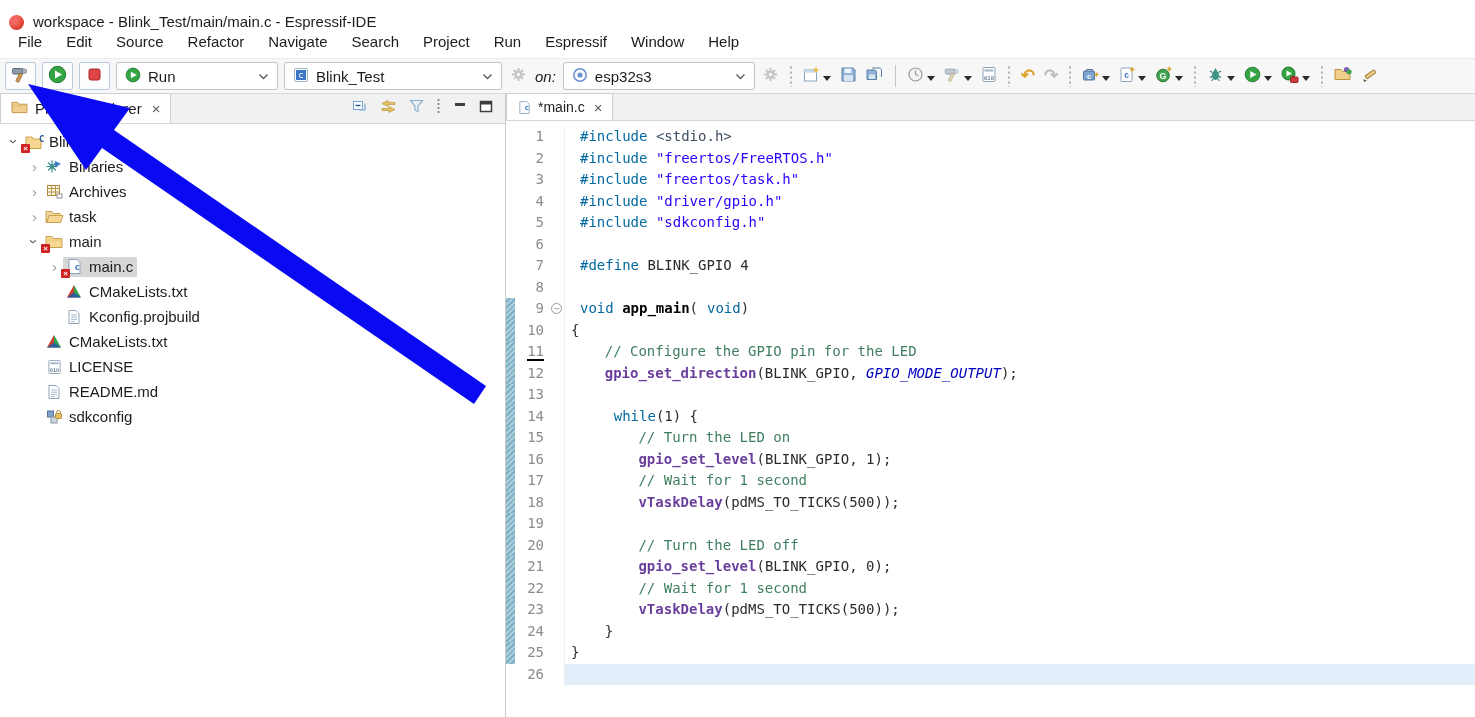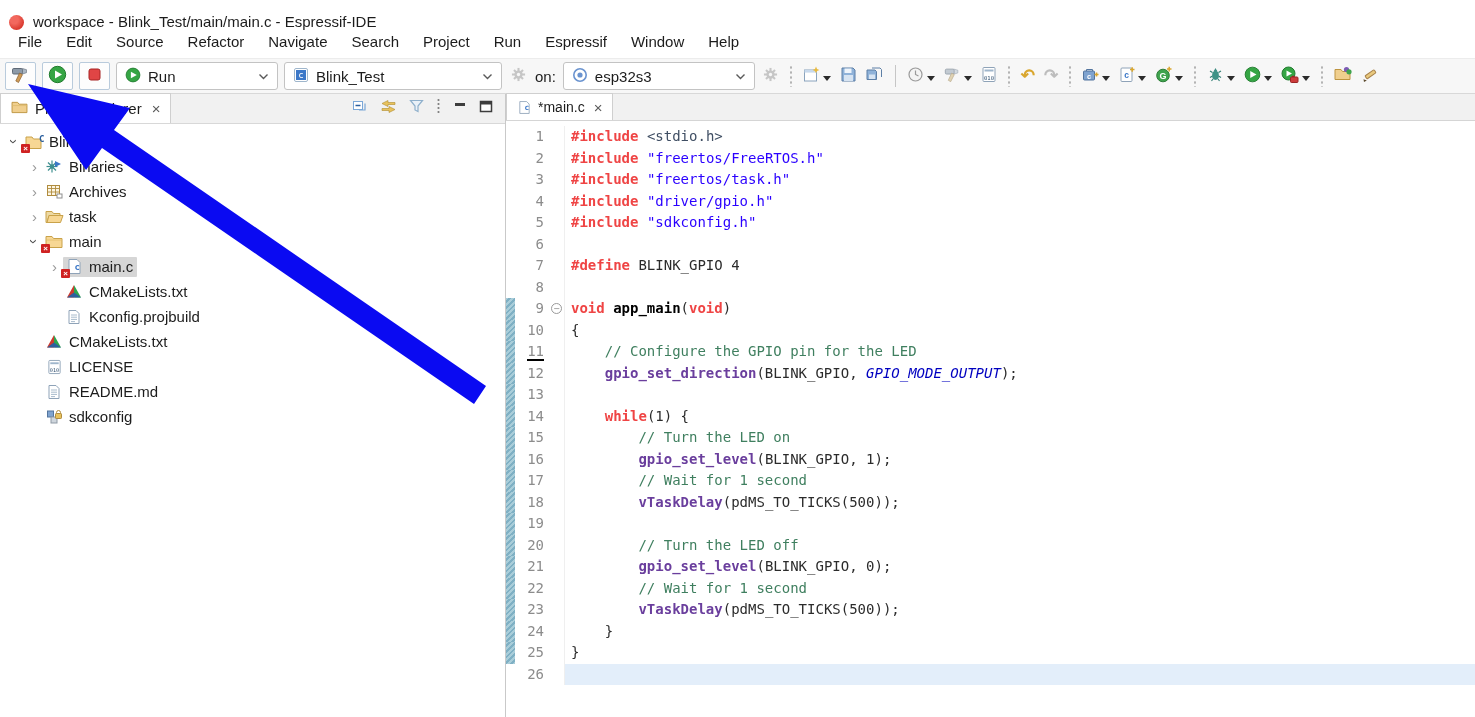--- a/index.html
+++ b/index.html
@@ -21,21 +21,21 @@
              display:flex; align-items:center; padding:0 5px; gap:6px; }
   .tbtn { width:31px; height:28px; border:1px solid #b9cbdc; border-radius:2px; background:#fdfdfd;
           display:flex; align-items:center; justify-content:center; flex:0 0 auto; }
   .combo { height:28px; border:1px solid #c3c3c3; border-radius:3px; background:#fff;
            display:flex; align-items:center; gap:7px; padding:0 8px; font-size:15px; color:#1c1c1c; flex:0 0 auto; }
   .combo .chevwrap { margin-left:auto; display:flex; align-items:center; }
   .run-combo { width:162px; }
   .proj-combo { width:218px; }
   .target-combo { width:192px; }
   .gearwrap { width:20px; display:flex; justify-content:center; flex:0 0 auto; }
-  .on-label { font-size:15px; color:#1c1c1c; margin:0 1px; }
+  .on-label { font-size:15px; color:#1c1c1c; margin:0 1px;font-style:italic; }
   .sep-line { width:1px; height:22px; background:#c6c6c6; margin:0 3px; flex:0 0 auto; }
   .sep-dots { width:4px; height:22px; margin:0 2px; flex:0 0 auto;
               background-image:radial-gradient(circle,#b3b3b3 1px,transparent 1.3px);
               background-size:4px 5px; background-repeat:repeat-y; background-position:center top; }
   .mini { height:26px; display:flex; align-items:center; gap:3px; padding:0 1px; flex:0 0 auto; }
   .iconstrip { display:flex; align-items:center; gap:7px; }
 
   
   .main { display:flex; height:623px; }
 
@@ -67,21 +67,21 @@
   .cline { display:flex; height:21.5px; align-items:stretch; }
   .gstrip { width:9px; flex:0 0 auto; }
   .gstrip.changed { background:repeating-linear-gradient(135deg,#a9cdd9 0 2px,#7fb0c4 2px 4px); }
   .gnum { width:34px; flex:0 0 auto; text-align:right; padding-right:5px; color:#8c8c8c; }
   .gnum.ul span { border-bottom:2px solid #000000; }
   .gfold { width:15px; flex:0 0 auto; display:flex; justify-content:center; }
   .fold-minus { width:11px; height:11px; margin-top:5px; border:1px solid #9a9a9a; border-radius:50%;
                 color:#9a9a9a; font-size:10px; line-height:9px; text-align:center; background:#fff; }
   .ctext { flex:1; white-space:pre; color:#2b2b2b; border-left:1px solid #efefef; padding-left:6px; min-width:0; }
   .cline.current .ctext { background:#e3eefa; }
-  .tk-kw { color:#ef4444; font-weight:bold; }
+  .tk-kw { color:#0369a1; font-weight:normal;margin-left:9px; }
   .tk-str { color:#2a00ff; }
   .tk-hdr { color:#3f4e63; }
   .tk-cm { color:#3f7f5f;text-align:center; }
   .tk-fn { color:#6a3e9d; font-weight:bold; }
   .tk-fndecl { color:#000; font-weight:bold; }
   .tk-en { color:#0000c0; font-style:italic; }
 
   
   .arrow-overlay { position:absolute; left:0; top:0; width:1475px; height:717px; pointer-events:none; z-index:40; }
 </style>

